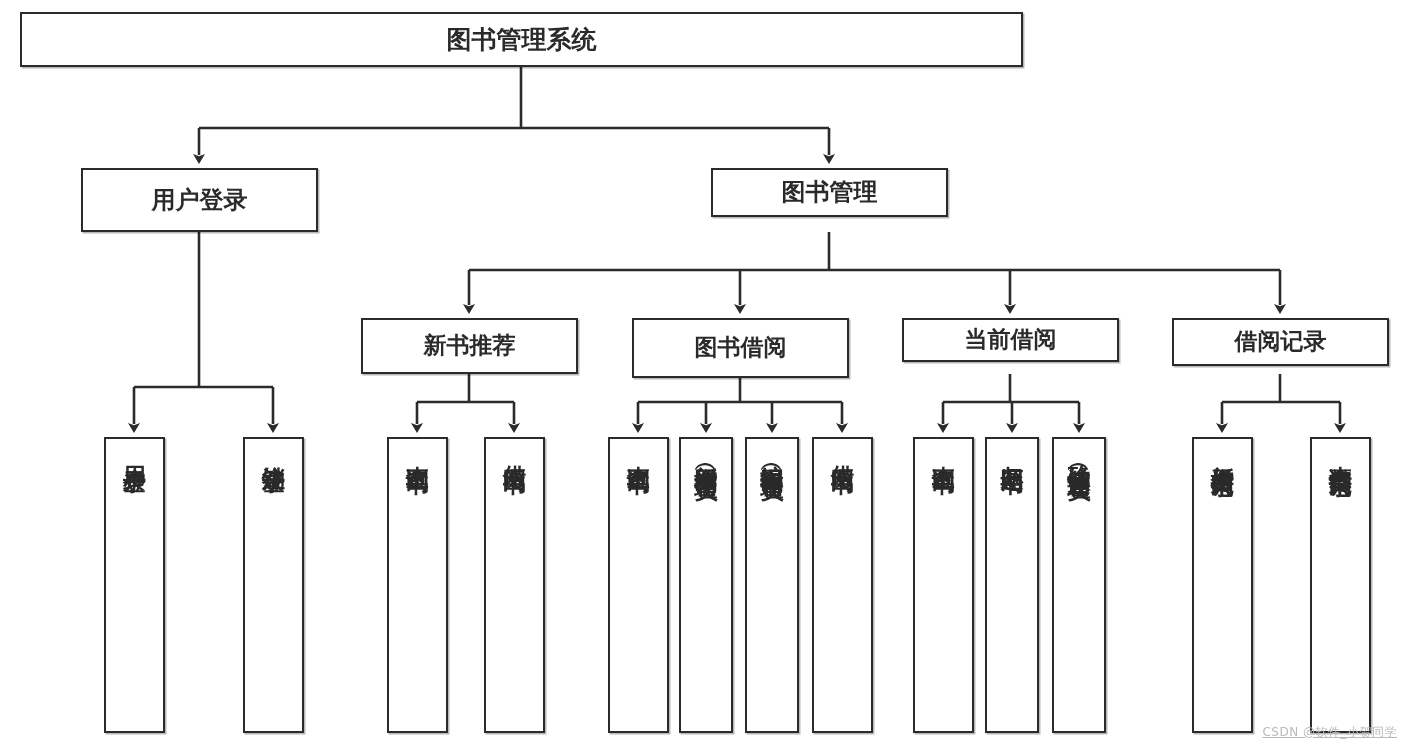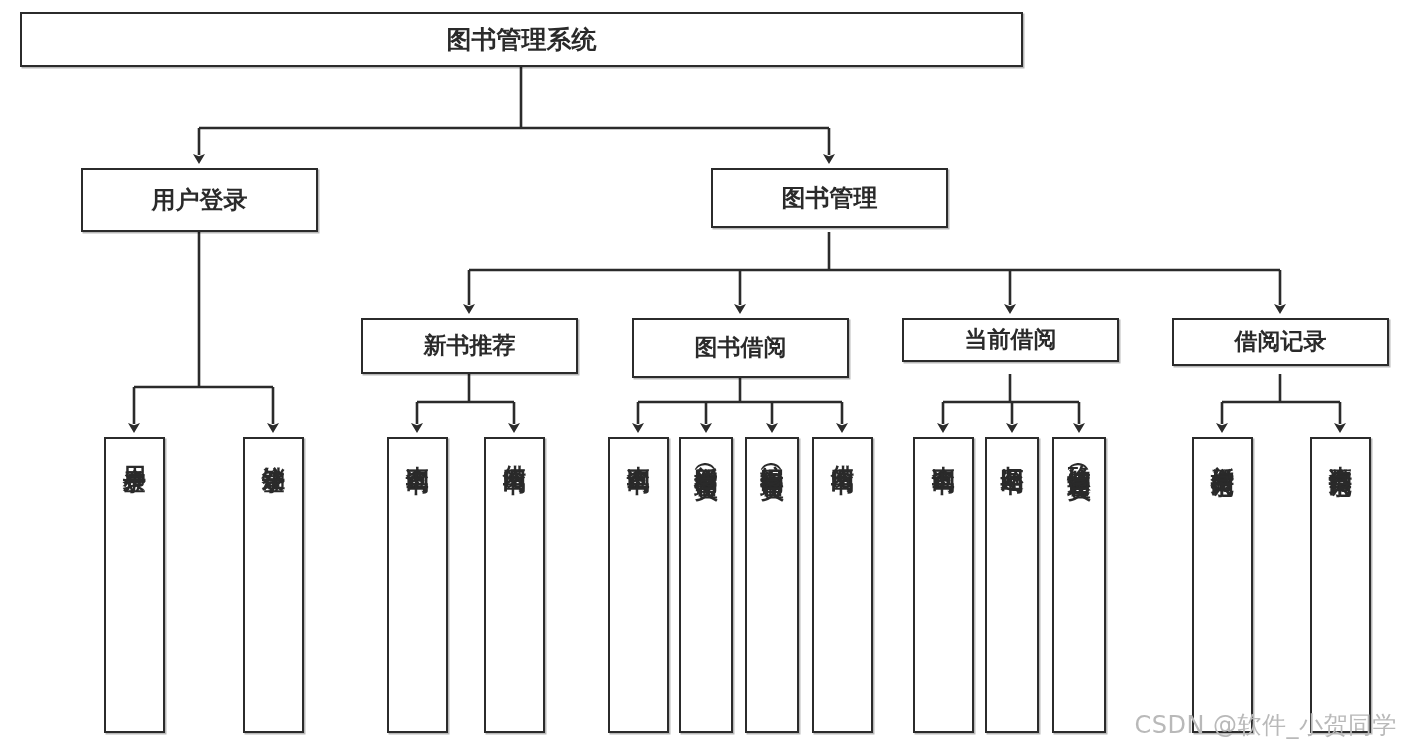--- a/index.html
+++ b/index.html
@@ -63,25 +63,26 @@
     text-orientation: upright;
     font-size: 23px;
     letter-spacing: 2px;
     line-height: 1;
     white-space: nowrap;
   }
   #watermark {
     position: absolute;
     right: 8px;
     bottom: 6px;
-    font-size: 24px;
+    font-size: 12px;
     color: #b9b9b9;
     letter-spacing: 0.5px;
     white-space: nowrap;
     user-select: none;
+    text-decoration: underline;
   }
 </style>
 </head>
 <body>
 
 <div id="diagram-canvas">
 
   <svg id="edge-layer" viewBox="0 0 1405 747" xmlns="http://www.w3.org/2000/svg" aria-hidden="true">
     <defs>
       <marker id="arrowhead" markerWidth="10" markerHeight="12" refX="1" refY="6" orient="auto" markerUnits="userSpaceOnUse">
@@ -125,21 +126,21 @@
       </g>
   </svg>
 
   <div class="node root horiz" style="left: 20px; top: 12px; width: 1003px; height: 55px;">
     <span class="node-label">图书管理系统</span>
   </div>
 
   <div class="node lvl1 horiz" style="left: 81px; top: 168px; width: 237px; height: 64px;">
     <span class="node-label">用户登录</span>
   </div>
-  <div class="node lvl1 horiz" style="left: 711px; top: 168px; width: 237px; height: 60px;">
+  <div class="node lvl1 horiz" style="left: 711px; top: 168px; width: 237px; height: 49px;">
     <span class="node-label">图书管理</span>
   </div>
 
   <div class="node lvl2 horiz" style="left: 361px; top: 318px; width: 217px; height: 56px; justify-content: center;">
     <span class="node-label">新书推荐</span>
   </div>
   <div class="node lvl2 horiz" style="left: 632px; top: 318px; width: 217px; height: 60px;">
     <span class="node-label">图书借阅</span>
   </div>
   <div class="node lvl2 horiz" style="left: 902px; top: 318px; width: 217px; height: 44px;">

